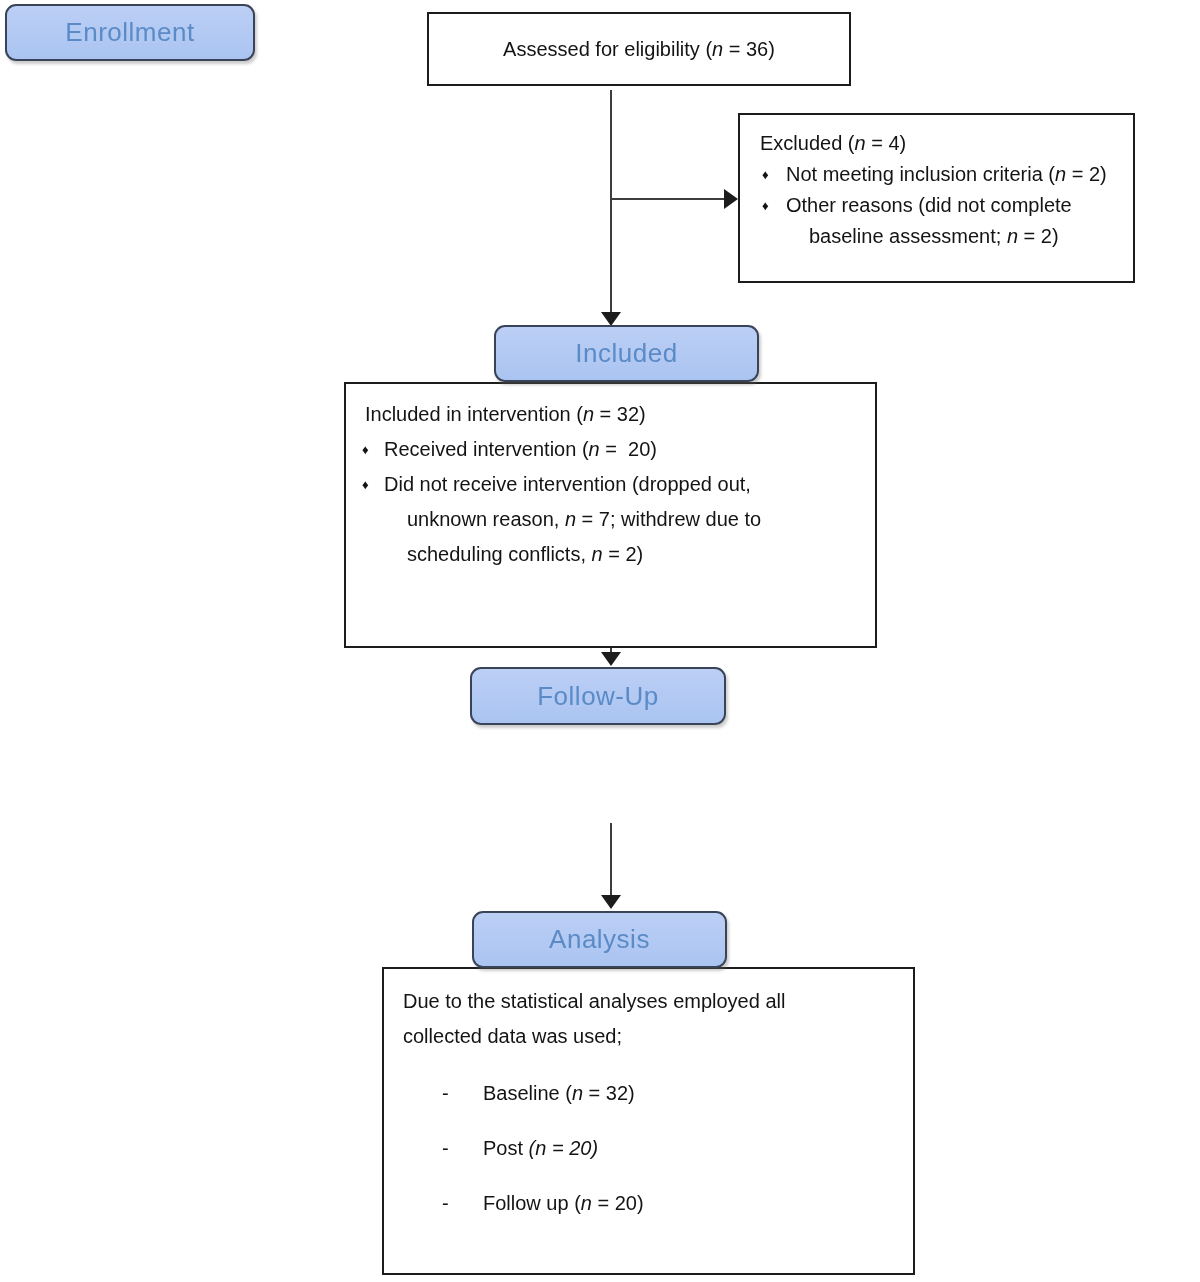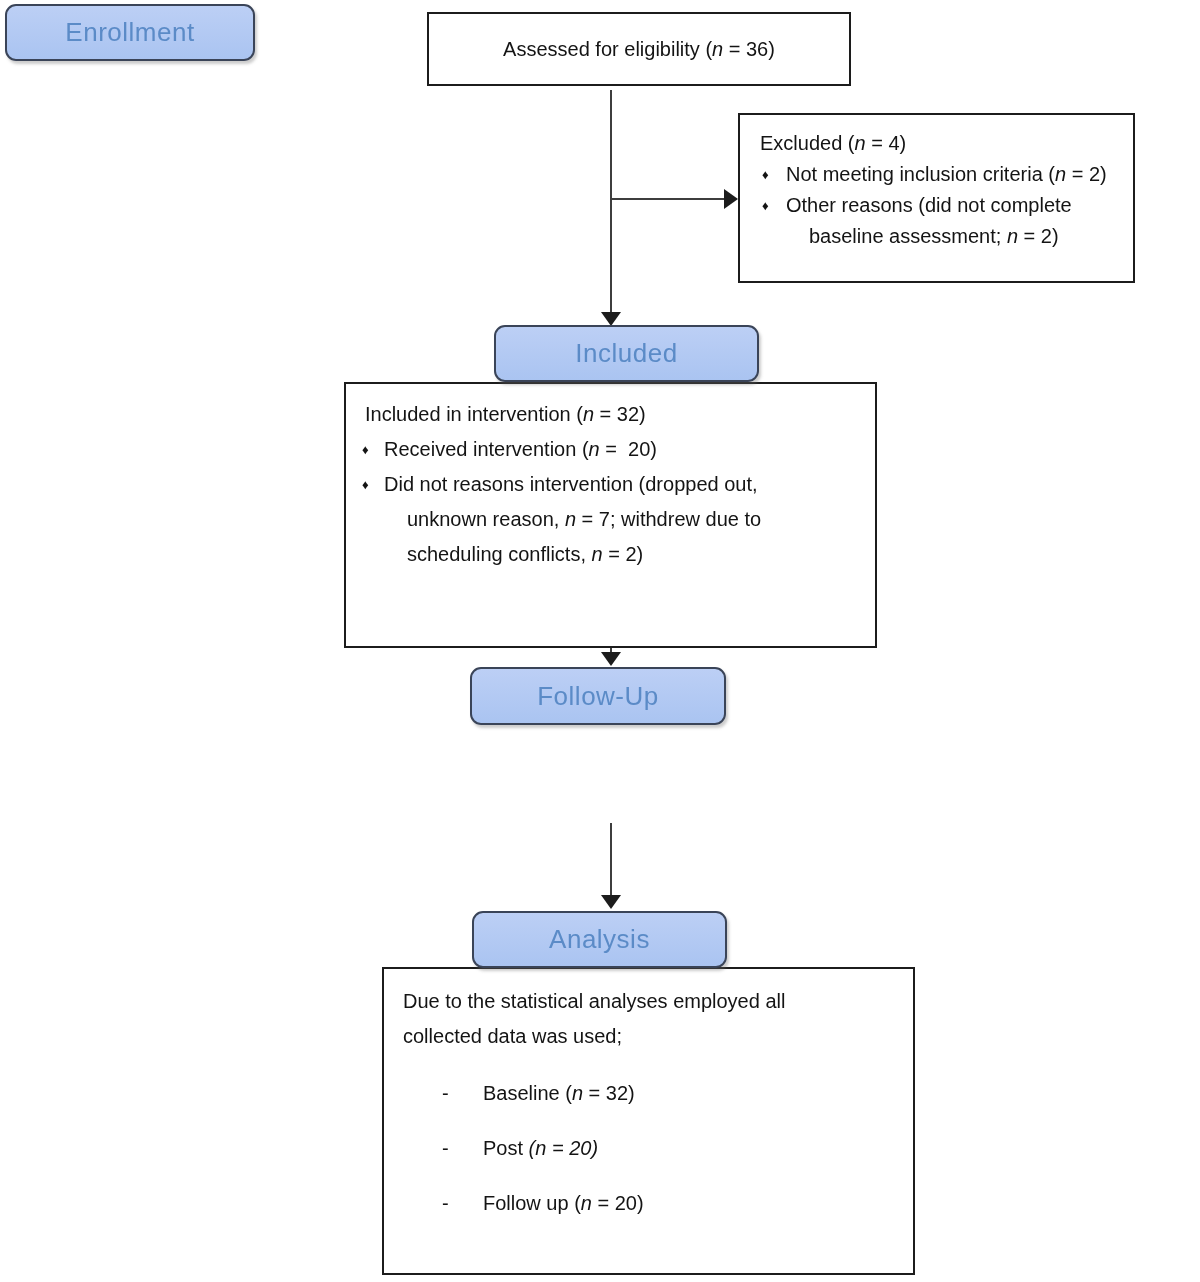--- a/index.html
+++ b/index.html
@@ -93,21 +93,21 @@
   <div class="box" id="box-excluded">
     <div class="ln"><span class="seg">Excluded (</span><span class="seg it">n</span><span class="seg"> = 4)</span></div>
     <div class="ln b"><span class="marker">♦</span><span class="seg">Not meeting inclusion criteria (</span><span class="seg it">n</span><span class="seg"> = 2)</span></div>
     <div class="ln b"><span class="marker">♦</span><span class="seg">Other reasons (did not complete</span><span class="seg it"></span><span class="seg"></span></div>
     <div class="ln w"><span class="seg">baseline assessment; </span><span class="seg it">n</span><span class="seg"> = 2)</span></div>
   </div>
 
   <div class="box" id="box-included">
     <div class="ln"><span class="seg">Included in intervention (</span><span class="seg it">n</span><span class="seg"> = 32)</span></div>
     <div class="ln b"><span class="marker">♦</span><span class="seg">Received intervention (</span><span class="seg it">n</span><span class="seg"> =  20)</span></div>
-    <div class="ln b"><span class="marker">♦</span><span class="seg">Did not reasons intervention (dropped out,</span><span class="seg it"></span><span class="seg"></span></div>
+    <div class="ln b"><span class="marker">♦</span><span class="seg">Did not receive intervention (dropped out,</span><span class="seg it"></span><span class="seg"></span></div>
     <div class="ln w"><span class="seg">unknown reason, </span><span class="seg it">n</span><span class="seg"> = 7; withdrew due to</span></div>
     <div class="ln w"><span class="seg">scheduling conflicts, </span><span class="seg it">n</span><span class="seg"> = 2)</span></div>
   </div>
 
 
   <div class="box" id="box-analysis">
     <div class="ln"><span class="seg">Due to the statistical analyses employed all</span><span class="seg it"></span><span class="seg"></span></div>
     <div class="ln"><span class="seg">collected data was used;</span><span class="seg it"></span><span class="seg"></span></div>
     <div class="ln d d0"><span class="marker">-</span><span class="seg">Baseline (</span><span class="seg it">n</span><span class="seg"> = 32)</span></div>
     <div class="ln d"><span class="marker">-</span><span class="seg">Post </span><span class="seg it">(n = 20)</span><span class="seg"></span></div>

